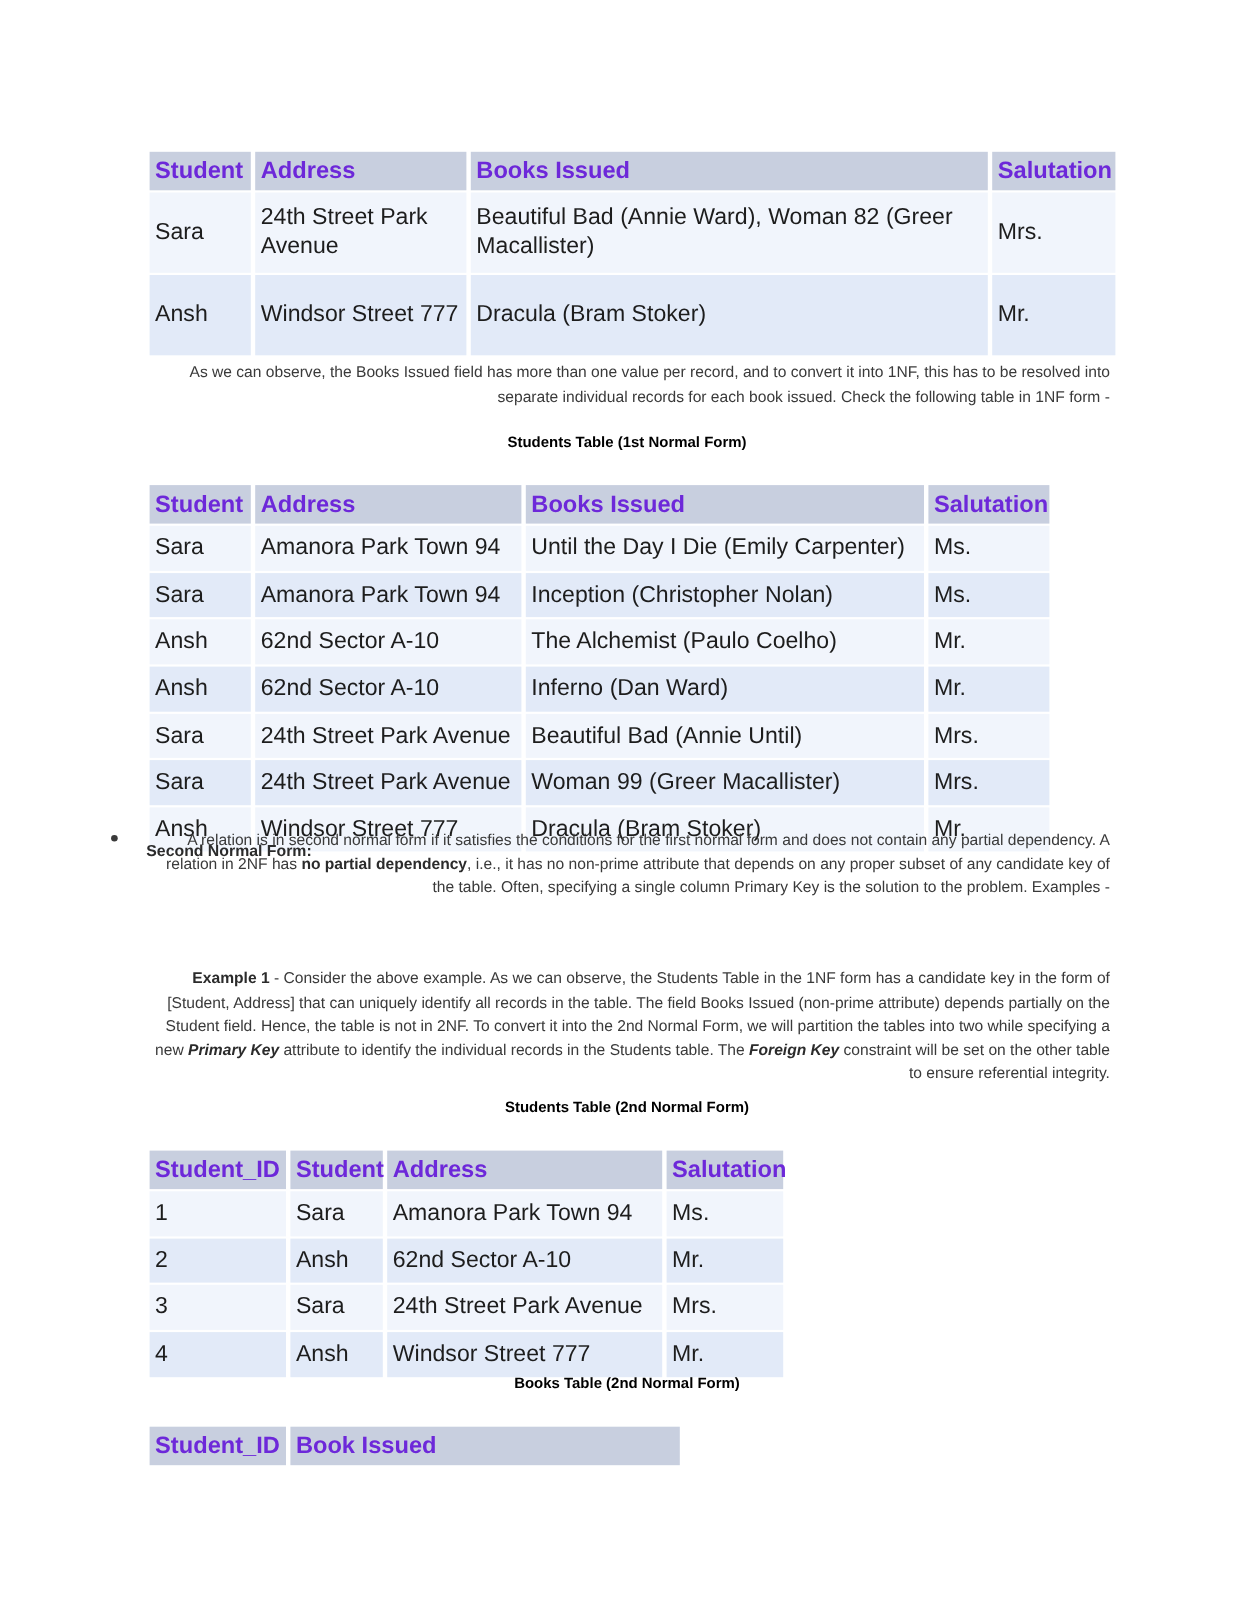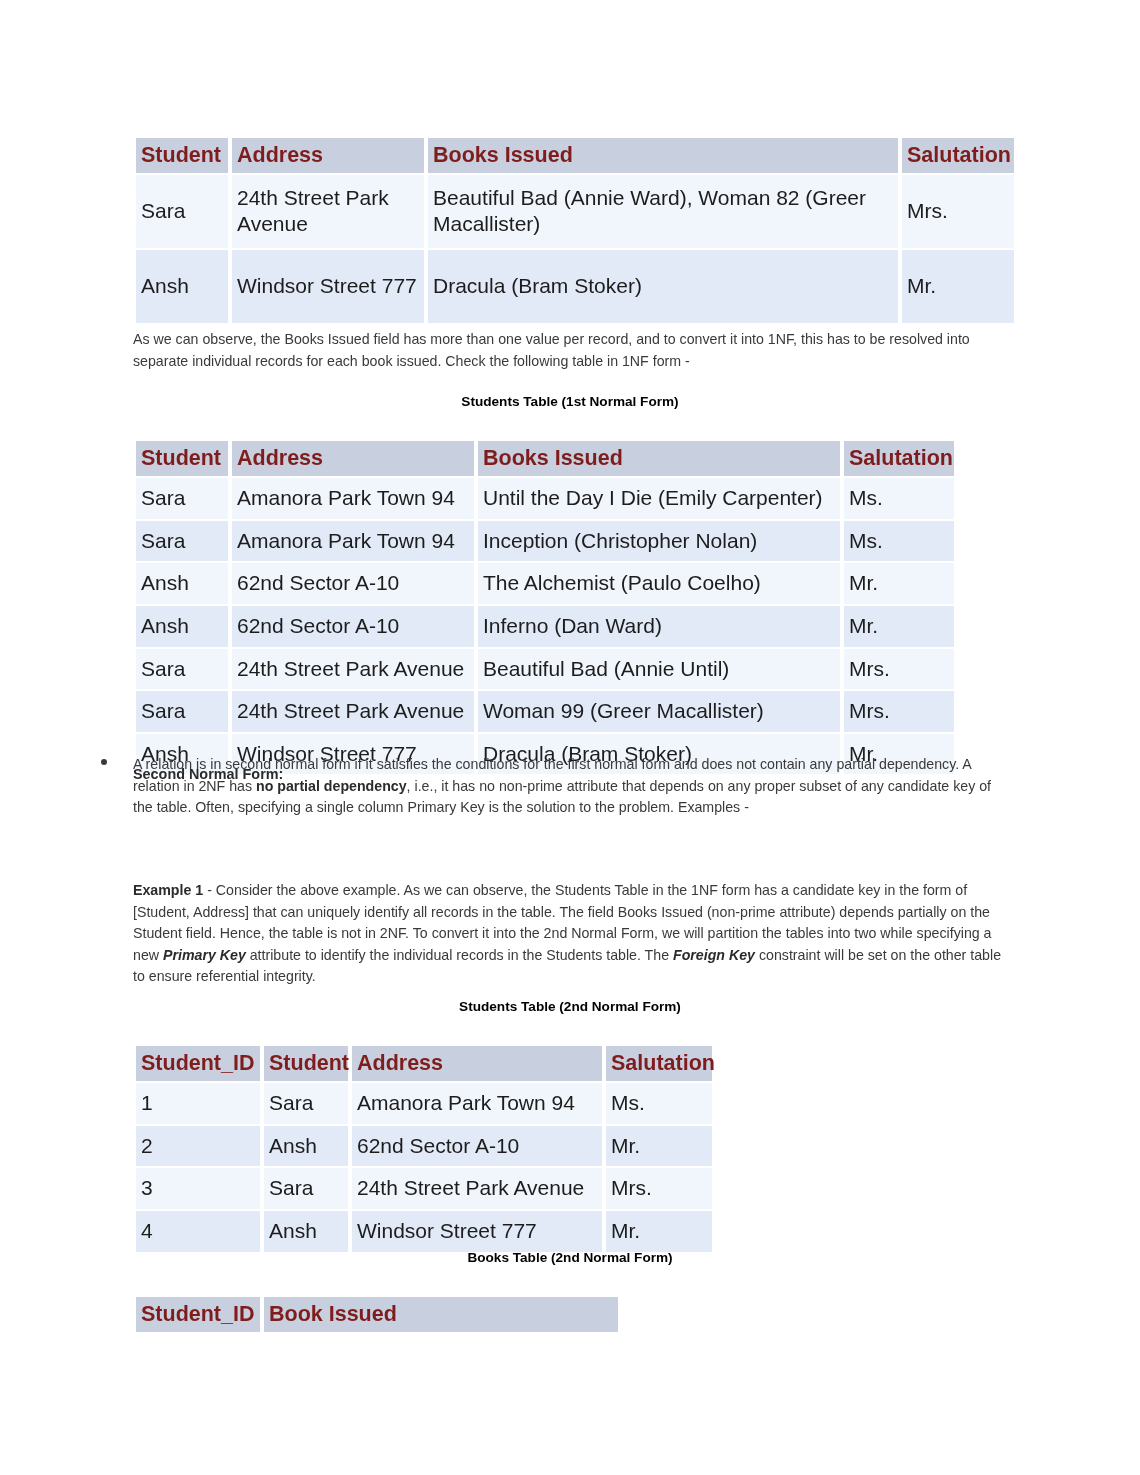--- a/index.html
+++ b/index.html
@@ -31,21 +31,21 @@
     table-layout: fixed;
     font-size: 21px;
     color: #1d1d1d;
   }
   .doc-table th {
     background: #c8cfdf;
     font-weight: bold;
     text-align: left;
     padding: 5px 5px 6px 5px;
     font-size: 21.5px;
-    color: #7f1d1d;
+    color: #6d28d9;
     vertical-align: middle;
     line-height: 1.12;
     white-space: nowrap;
   }
   .doc-table td {
     padding: 7px 5px 8px 5px;
     vertical-align: middle;
     line-height: 1.22;
     font-weight: 400;
   }
@@ -83,21 +83,21 @@
   #table-books-2nf { left: 132px; top: 1295px; width: 486px; }
   #table-books-2nf col.c-id   { width: 124px; }
   #table-books-2nf col.c-book { width: 354px; }
 
   
   .body-text {
     position: absolute;
     font-size: 14.2px;
     line-height: 1.52;
     color: #3a3a3a;
-    text-align: left;
+    text-align: right;
   }
   #para-1nf-note { left: 133px; top: 329px; width: 876px; }
   #para-2nf-def  { left: 133px; top: 754px; width: 876px; }
   #para-example-1 { left: 133px; top: 880px; width: 876px; }
 
   .body-text b { font-weight: bold; color: #2b2b2b; }
   .body-text .bolditalic { font-weight: bold; font-style: italic; color: #2b2b2b; }
 
   
   .caption {

